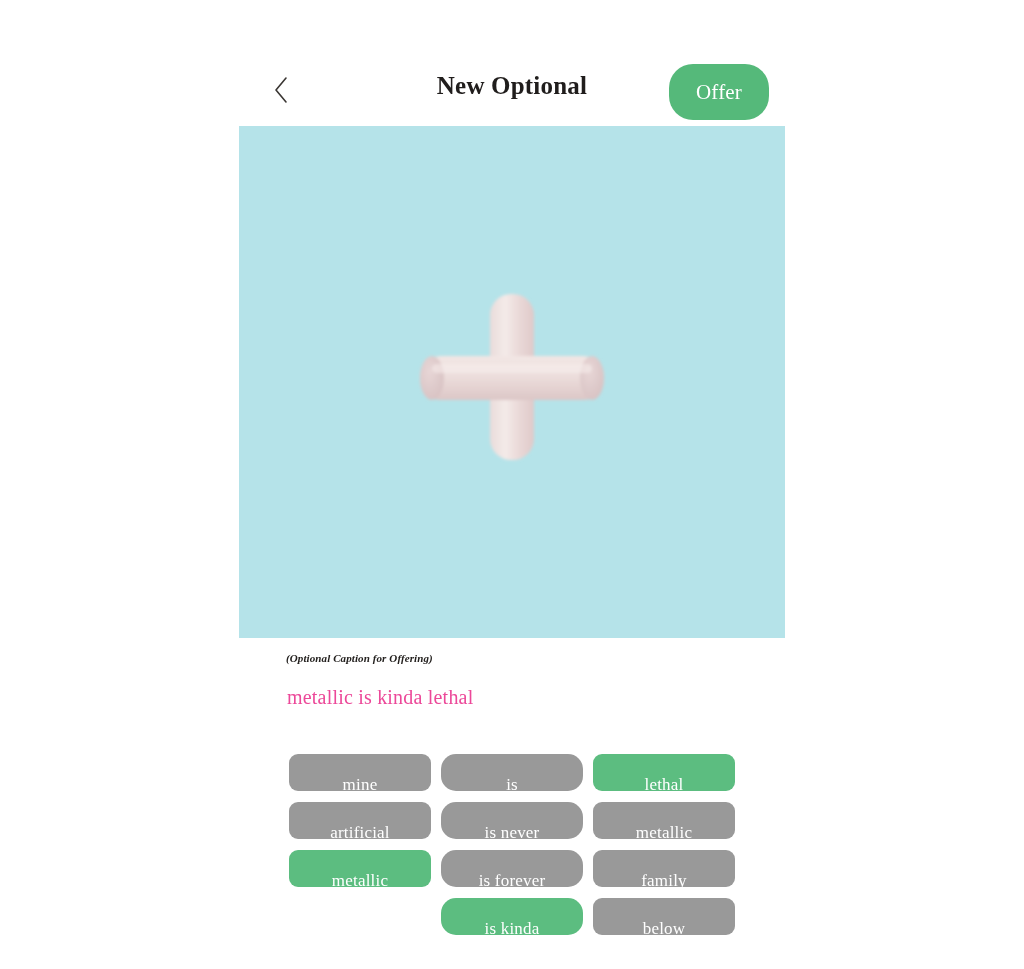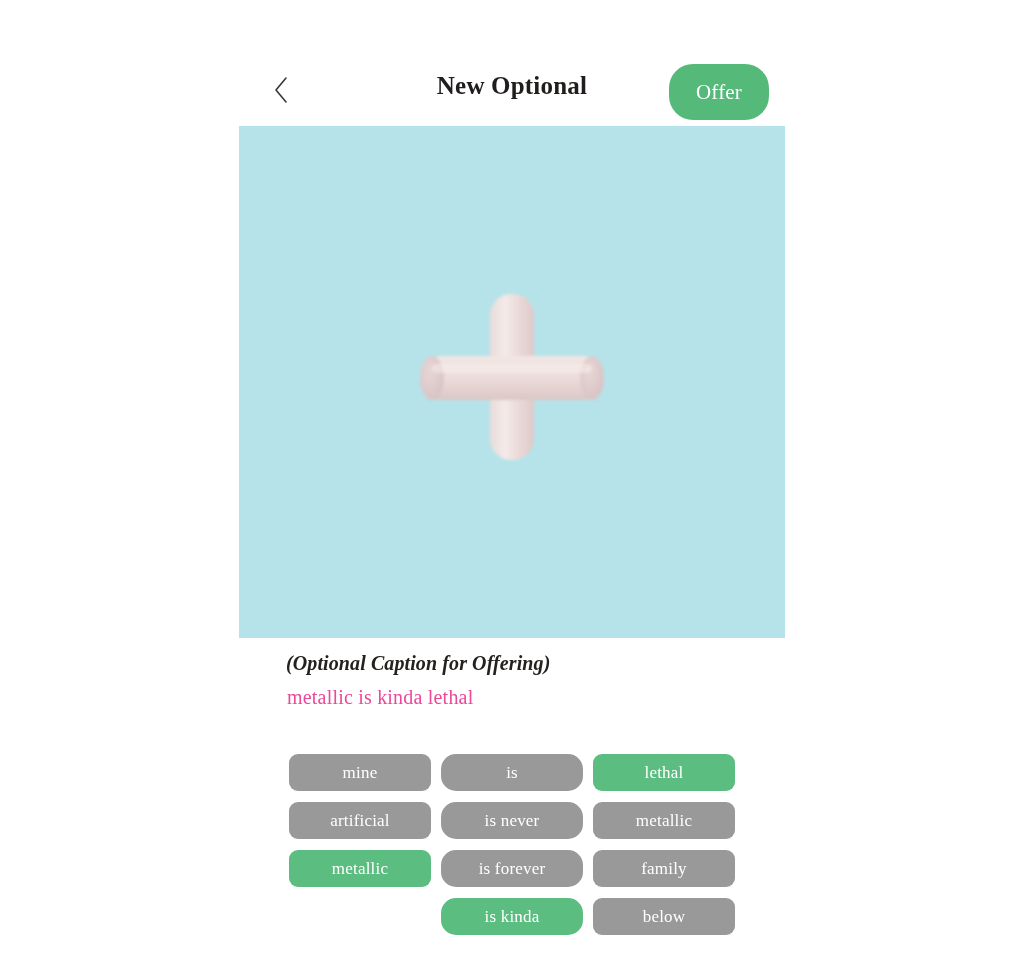--- a/index.html
+++ b/index.html
@@ -91,21 +91,21 @@
   }
 
   
   #caption-label {
     position: absolute;
     left: 286px;
     top: 652px;
     font-family: "Liberation Serif", serif;
     font-style: italic;
     font-weight: bold;
-    font-size: 20px;
+    font-size: 11px;
     color: #24211f;
     letter-spacing: 0.1px;
   }
   #caption-value {
     position: absolute;
     left: 287px;
     top: 686px;
     font-family: Liberation Serif, serif;
     font-size: 20px;
     color: #ec4899;
@@ -125,21 +125,21 @@
     width: 142px;
     height: 37px;
     border-radius: 9px;
     background: #999999;
     color: #ffffff;
     font-family: "Liberation Serif", serif;
     font-size: 17px;
     line-height: 37px;
     text-align: center;
     border: none;
-    padding: 0;
+    padding: 12px;
     cursor: pointer;
     letter-spacing: 0.2px;
     box-sizing: border-box;
   }
   .chip.selected {
     background: #5cbd80;
   }
   .col-0 { left: 0px; }
   .col-1 { left: 152px; border-radius: 15px; }
   .col-2 { left: 304px; }

